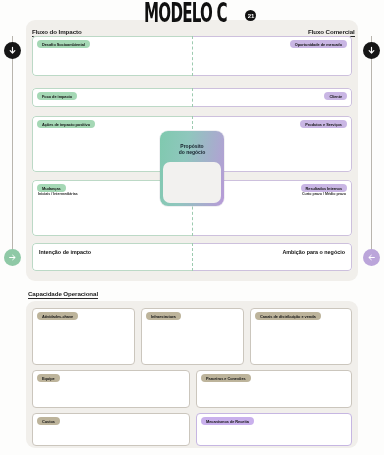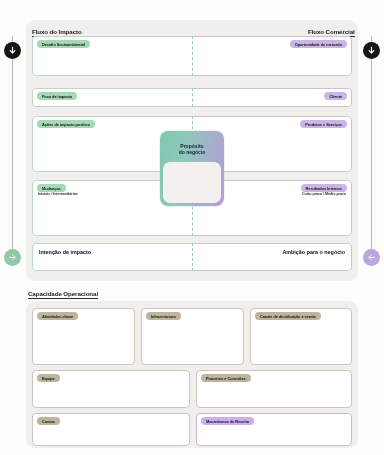--- a/index.html
+++ b/index.html
@@ -229,20 +229,24 @@
   #cap-4 { left: 32px;  top: 370px; width: 158px; height: 38px; }
   #cap-5 { left: 196px; top: 370px; width: 156px; height: 38px; }
   #cap-6 { left: 32px;  top: 413px; width: 158px; height: 33px; }
   #cap-7 { left: 196px; top: 413px; width: 156px; height: 33px; }
 </style>
 </head>
 <body>
 
 <div id="canvas">
 
+  <div class="title-wrap">
+    <span class="title-text">MODELO C</span>
+    <span class="title-badge">21</span>
+  </div>
 
   <div class="panel" id="panel-top"></div>
 
   <div class="section-head" id="head-impact">Fluxo do Impacto</div>
   <div class="section-head" id="head-commercial">Fluxo Comercial</div>
 
   <div class="rail" id="rail-l"></div>
   <div class="rail" id="rail-r"></div>
 
   <div class="row" id="row-1">

